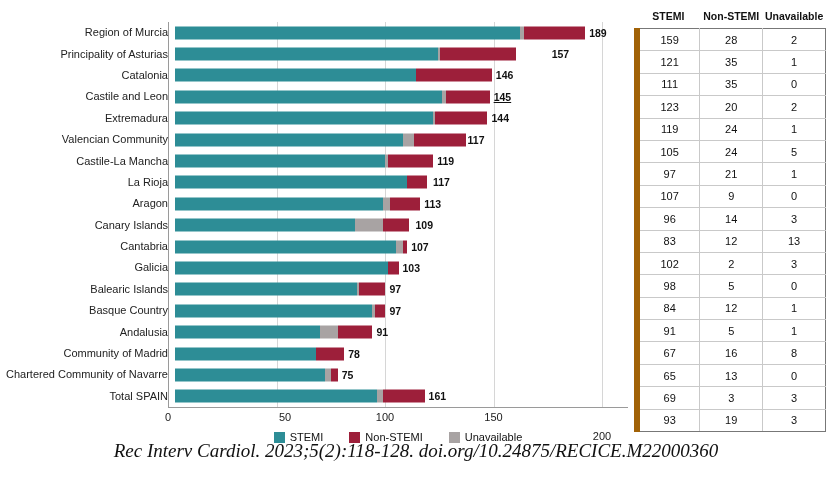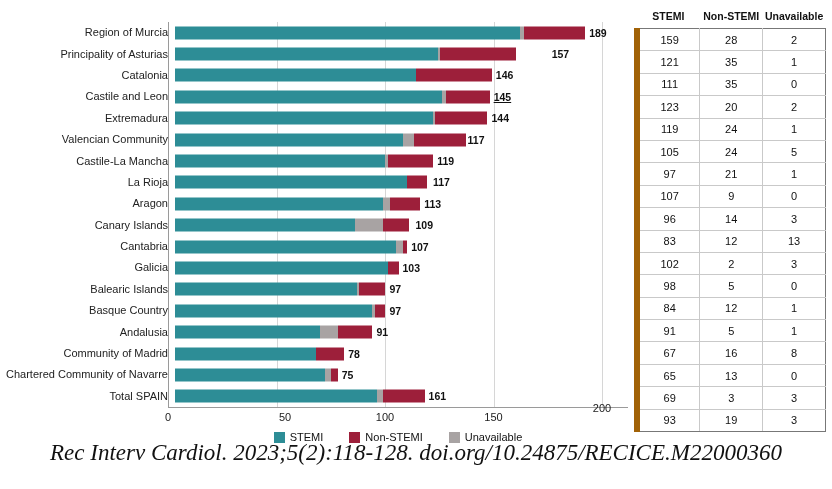--- a/index.html
+++ b/index.html
@@ -78,21 +78,21 @@
   tbody td:first-child{border-left:6px solid #a16207;}
   tbody td:last-child{border-right:1px solid #777;}
   tbody tr:last-child td{border-bottom:1px solid #777;}
 
   
   #caption{
     position:absolute;left:0;right:0;top:440px;
     text-align:center;
     font-family:"Liberation Serif", serif;
     font-style:italic;
-    font-size:23px;
+    font-size:19px;
     color:#111;
   }
 </style>
 </head>
 <body>
 
 <div id="root">
 
   <div id="chart-panel">
     <div class="grid" id="gridlines" style="top: 16px; height: 385.2px; bottom: auto;">
@@ -297,21 +297,21 @@
             <div class="bar-total" style="left: 249.55px;">161</div>
           </div>
         </div>
       </div>
     <div class="axis-line" id="axis-line" style="top: 401.2px;"></div>
     <div id="ticks">
         <div class="tick-label" style="left: 168px; top: 405.2px;">0</div>
         <div class="tick-label" style="left: 285px; top: 405.2px;">50</div>
         <div class="tick-label" style="left: 385px; top: 405.2px;">100</div>
         <div class="tick-label" style="left: 493.5px; top: 405.2px;">150</div>
-        <div class="tick-label" style="left: 602px; top: 396px;">200</div>
+        <div class="tick-label" style="left: 602px; top: 424px;">200</div>
       </div>
     <div id="legend" style="top: 425.2px; bottom: auto;">
         <div class="legend-item">
           <span class="legend-swatch" style="background: rgb(45, 141, 150);"></span>
           <span>STEMI</span>
         </div>
         <div class="legend-item">
           <span class="legend-swatch" style="background: rgb(157, 31, 58);"></span>
           <span>Non-STEMI</span>
         </div>

